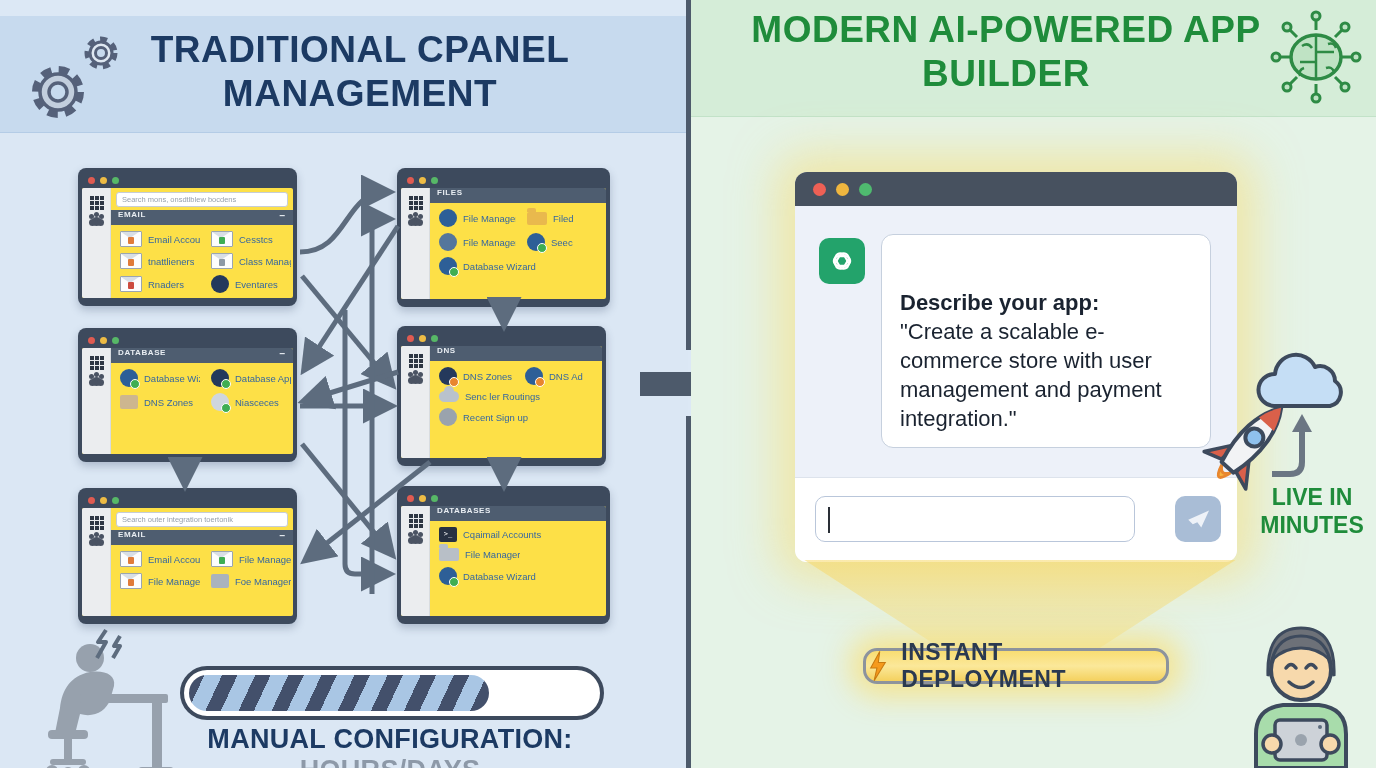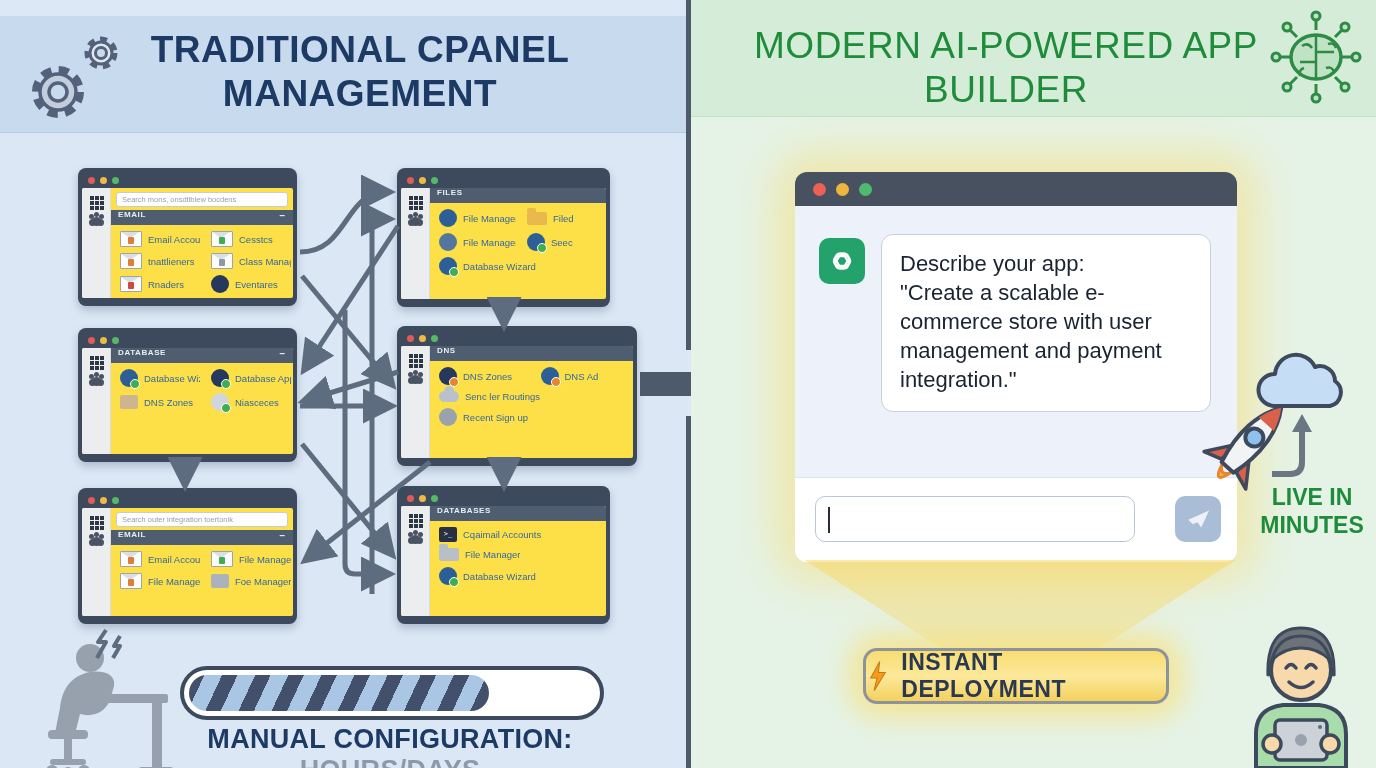--- a/index.html
+++ b/index.html
@@ -69,50 +69,50 @@
   
   .div-top{position:absolute;left:686px;top:0;width:5px;height:350px;background:#4d5a6b;}
   .div-bot{position:absolute;left:686px;top:416px;width:5px;height:352px;background:#4d5a6b;}
   .glow-strip{position:absolute;left:691px;top:0;width:30px;height:768px;
     background:linear-gradient(90deg,rgba(246,222,130,.45),rgba(246,222,130,0));pointer-events:none;}
   .center-arrow{position:absolute;left:640px;top:343px;}
 
   
   .right{position:absolute;left:691px;top:0;width:685px;height:768px;background:#e5f3e7;}
   .rp-head{position:absolute;left:0;top:0;width:685px;height:116px;background:#d5edd8;border-bottom:1px solid #c2e2c8;}
-  .rp-title{position:absolute;left:60px;top:24px;width:510px;margin:0;text-align:center;
-    font-size:37px;font-weight:400;letter-spacing:.5px;color:#1f8c3b;line-height:1.18;text-transform:uppercase;}
+  .rp-title{position:absolute;left:60px;top:8px;width:510px;margin:0;text-align:center;
+    font-size:37px;font-weight:700;letter-spacing:.5px;color:#1f8c3b;line-height:1.18;text-transform:uppercase;}
   .brain{position:absolute;right:12px;top:8px;}
 
   .chatwin{position:absolute;left:104px;top:172px;width:442px;height:390px;background:#edf1f9;border-radius:12px;
     box-shadow:0 0 45px 18px rgba(247,220,115,.55);overflow:hidden;}
   .chat-bar{height:34px;background:#47515f;display:flex;align-items:center;gap:10px;padding-left:18px;}
   .chat-bar .dot{width:13px;height:13px;}
   .chat-bar .dot.red{background:#ee6055}.chat-bar .dot.yel{background:#efb63f}.chat-bar .dot.grn{background:#4fba6f}
   .ai-logo{position:absolute;left:24px;top:66px;width:46px;height:46px;border-radius:10px;background:#23a36b;
     display:flex;align-items:center;justify-content:center;}
   .bubble{position:absolute;left:86px;top:62px;width:330px;min-height:178px;background:#fff;border:1.5px solid #c6d0de;border-radius:12px;
     box-sizing:border-box;padding:14px 18px;font-size:22px;line-height:1.32;color:#1a2330;}
-  .bubble .bt{font-weight:400;}
+  .bubble .bt{font-weight:700;margin-top:39px;}
   .chat-foot{position:absolute;left:0;bottom:0;width:100%;height:84px;background:#fff;border-top:1px solid #dde3ec;}
   .chat-input{position:absolute;left:20px;top:18px;width:320px;height:46px;border:1.5px solid #b9c6da;border-radius:10px;background:#fff;box-sizing:border-box;}
   .caret{position:absolute;left:12px;top:10px;width:2px;height:26px;background:#2a2f36;}
   .send-btn{position:absolute;right:16px;top:18px;width:46px;height:46px;border-radius:10px;background:#a9bdd6;border:none;
     display:flex;align-items:center;justify-content:center;cursor:pointer;}
 
   .rocket{position:absolute;left:1185px;top:388px;}
   .cloud{position:absolute;left:1248px;top:340px;}
   .up-arrow{position:absolute;left:1268px;top:408px;}
   .live-label{position:absolute;left:1252px;top:484px;width:120px;text-align:center;
     font-size:23px;font-weight:800;color:#1f8c3b;line-height:1.2;}
 
   .beam{position:absolute;left:800px;top:560px;width:440px;height:94px;pointer-events:none;
     background:linear-gradient(180deg,rgba(247,216,104,.55),rgba(247,216,104,.30));
     clip-path:polygon(1% 0,99% 0,66% 100%,34% 100%);}
-  .badge{position:absolute;left:863px;top:648px;width:306px;height:56px;border:3px solid #8d939c;border-radius:14px;
+  .badge{position:absolute;left:863px;top:648px;width:306px;height:36px;border:3px solid #8d939c;border-radius:14px;
     background:linear-gradient(180deg,#f9dd72,#fbe89a 50%,#f4d15e);box-sizing:border-box;
     display:flex;align-items:center;justify-content:center;gap:12px;
     box-shadow:0 0 30px 12px rgba(249,224,120,.8);}
   .badge-label{font-size:23px;font-weight:800;letter-spacing:.5px;color:#2a3950;}
   .happyman{position:absolute;left:1238px;top:612px;}
 </style>
 </head>
 <body>
 
 <div class="canvas">
@@ -253,21 +253,21 @@
               </div>
             <div class="citem">
                 <span class="ic cir lightg dbd"></span>
                 <span class="clab">Niasceces</span>
               </div>
           </div>
         </div>
       </div>
     </div>
 
-    <div class="cwin" style="left:397px;top:310px;width:240px;height:140px;">
+    <div class="cwin" style="left:397px;top:310px;width:209px;height:140px;">
       <div class="cwin-bar">
         <span class="dot red"></span>
         <span class="dot yel"></span>
         <span class="dot grn"></span>
       </div>
       <div class="cwin-body">
         <div class="cwin-side">
           <div class="grid-ic"></div>
           <div class="users-ic"></div>
         </div>

